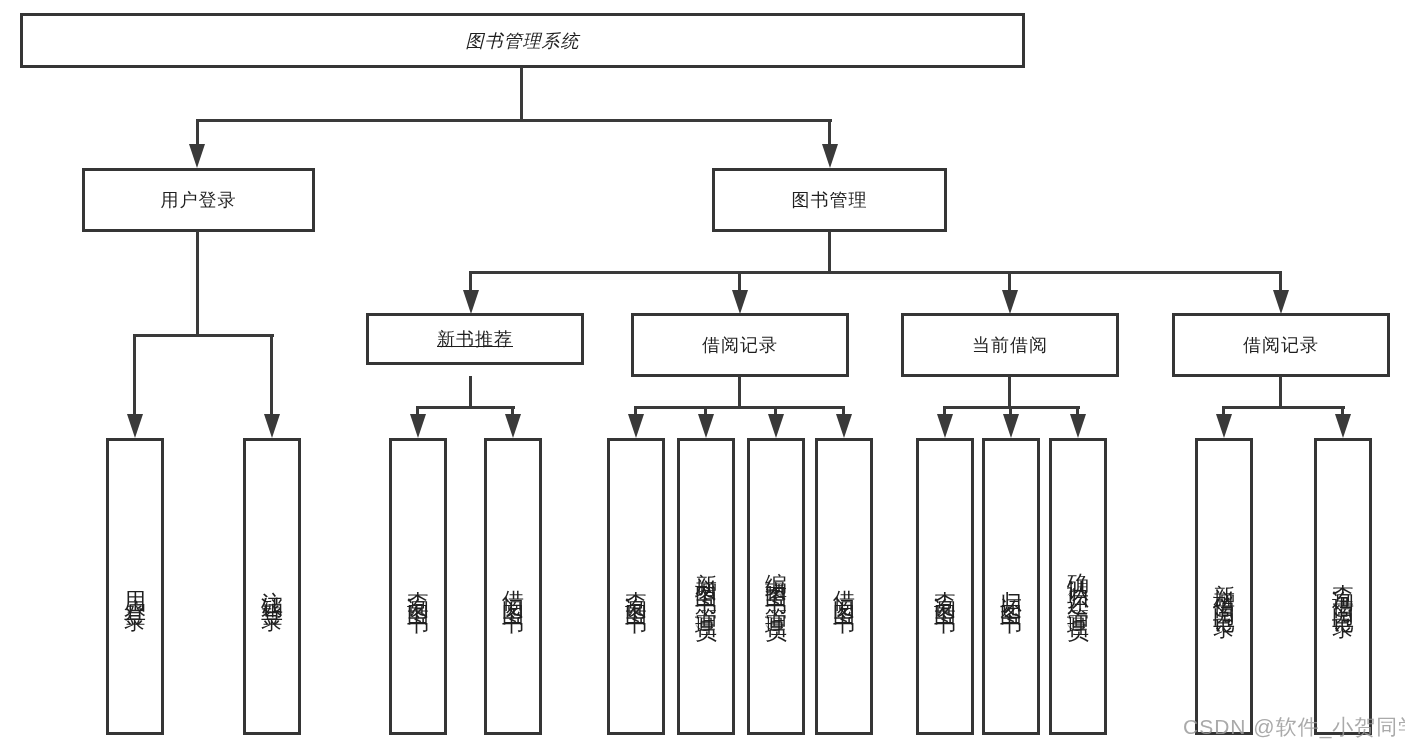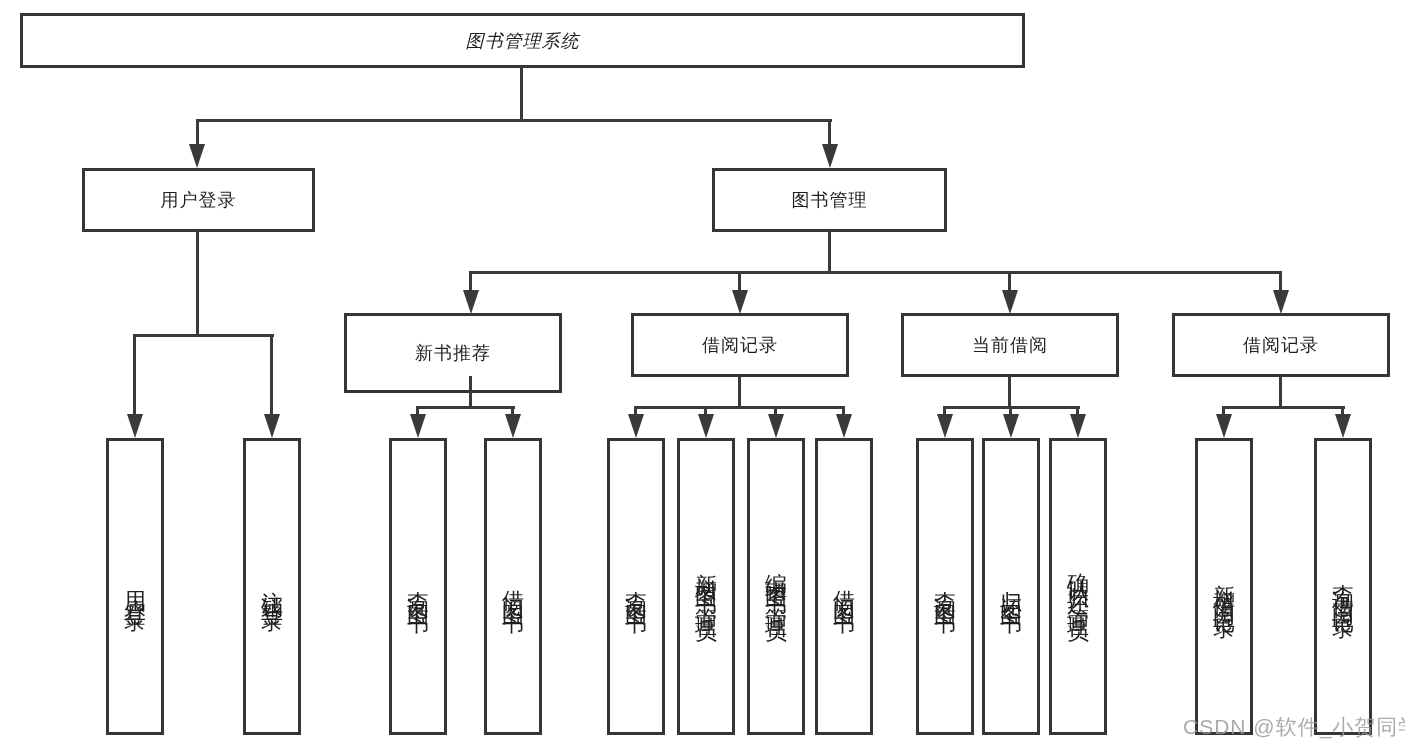--- a/index.html
+++ b/index.html
@@ -71,21 +71,21 @@
   <div class="hl" style="left:470px; top:271px; width:812px;"></div>
   <div class="vl" style="left:469px; top:271px; height:22px;"></div>
   <div class="arr" style="left:463px; top:290px;"></div>
   <div class="vl" style="left:738px; top:271px; height:22px;"></div>
   <div class="arr" style="left:732px; top:290px;"></div>
   <div class="vl" style="left:1008px; top:271px; height:22px;"></div>
   <div class="arr" style="left:1002px; top:290px;"></div>
   <div class="vl" style="left:1279px; top:271px; height:22px;"></div>
   <div class="arr" style="left:1273px; top:290px;"></div>
 
-  <div class="hbox" style="left:344px; top:313px; width:218px; height:80px;">
+  <div class="hbox" style="left:366px; top:313px; width:218px; height:52px;text-decoration:underline;">
     <span>新书推荐</span>
   </div>
   <div class="hbox" style="left:631px; top:313px; width:218px; height:64px;">
     <span>借阅记录</span>
   </div>
   <div class="hbox" style="left:1172px; top:313px; width:218px; height:64px;">
     <span>借阅记录</span>
   </div>
   <div class="hbox" style="left:901px; top:313px; width:218px; height:64px;">
     <span>当前借阅</span>

